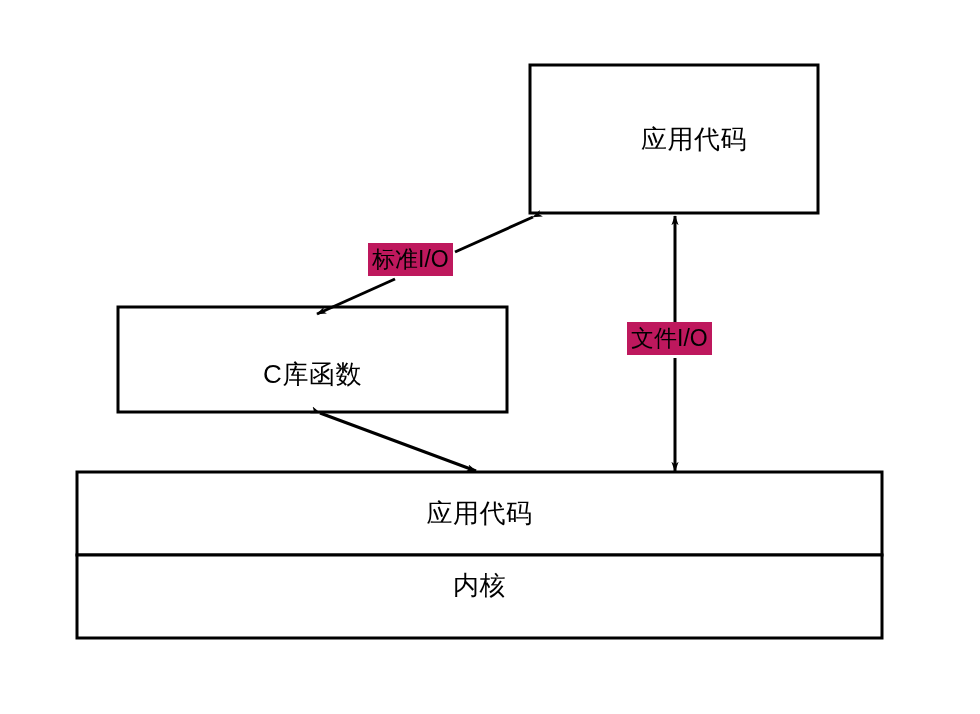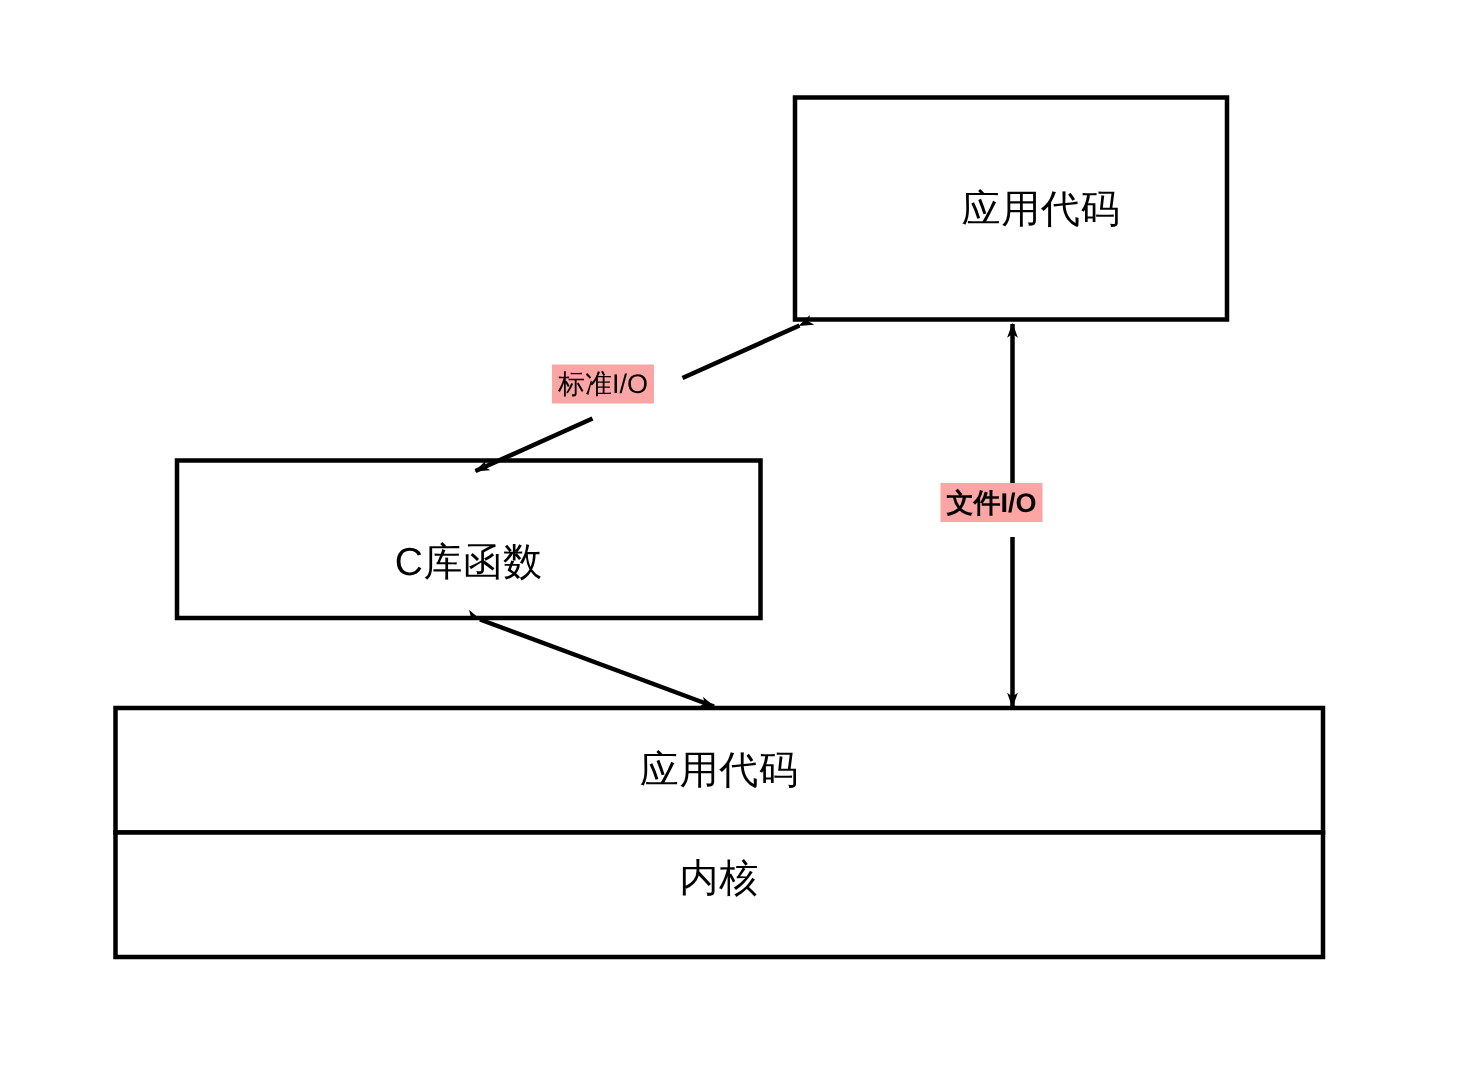--- a/index.html
+++ b/index.html
@@ -30,35 +30,34 @@
     color: #000000;
     font-size: 26px;
     font-weight: 400;
     letter-spacing: 0.5px;
     white-space: nowrap;
     pointer-events: none;
   }
   .edge-label {
     position: absolute;
     color: #000000;
-    font-size: 18px;
+    font-size: 23px;
     font-weight: 400;
     white-space: nowrap;
-    background: #fca5a5;
+    background: #be185d;
     padding: 1px 4px;
     pointer-events: none;
   }
   #label-standard-io {
     left: 368px;
     top: 243px;
   }
   #label-file-io {
     left: 627px;
     top: 322px;
-    font-weight: bold;
   }
   #box-app-label {
     left: 530px;
     top: 65px;
     width: 328px;
     height: 148px;
   }
   #box-clib-label {
     left: 118px;
     top: 307px;

